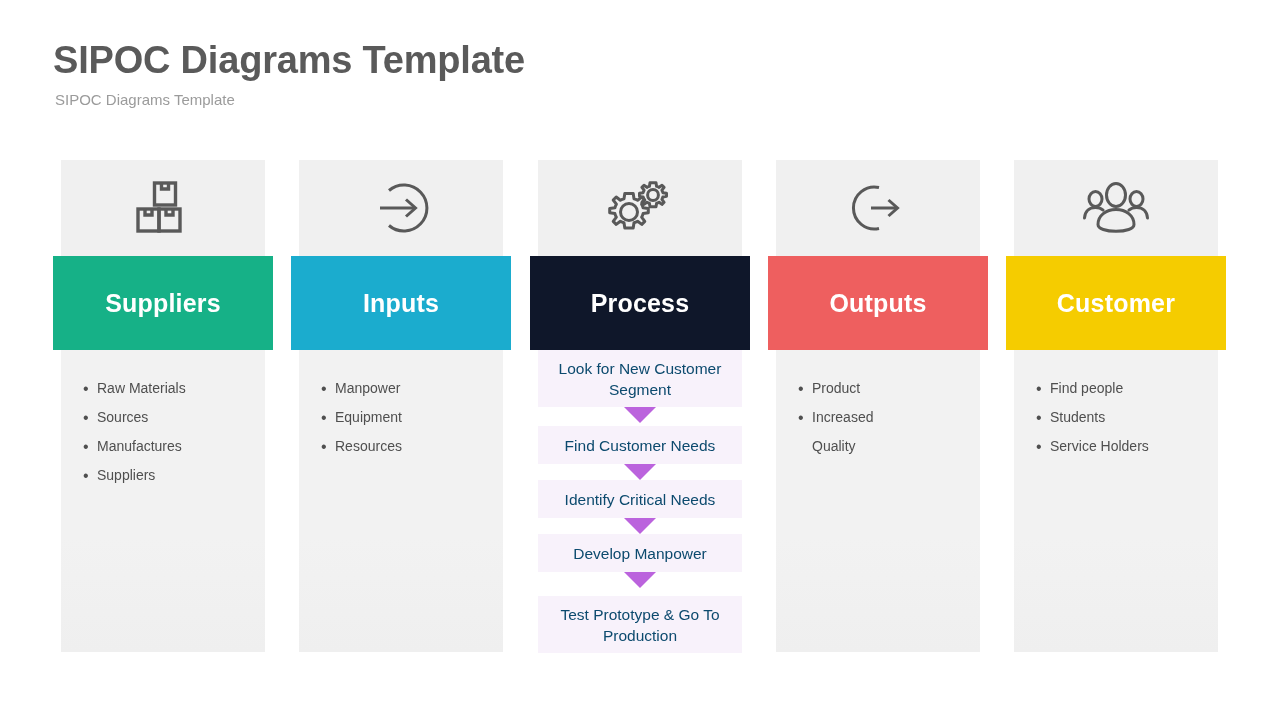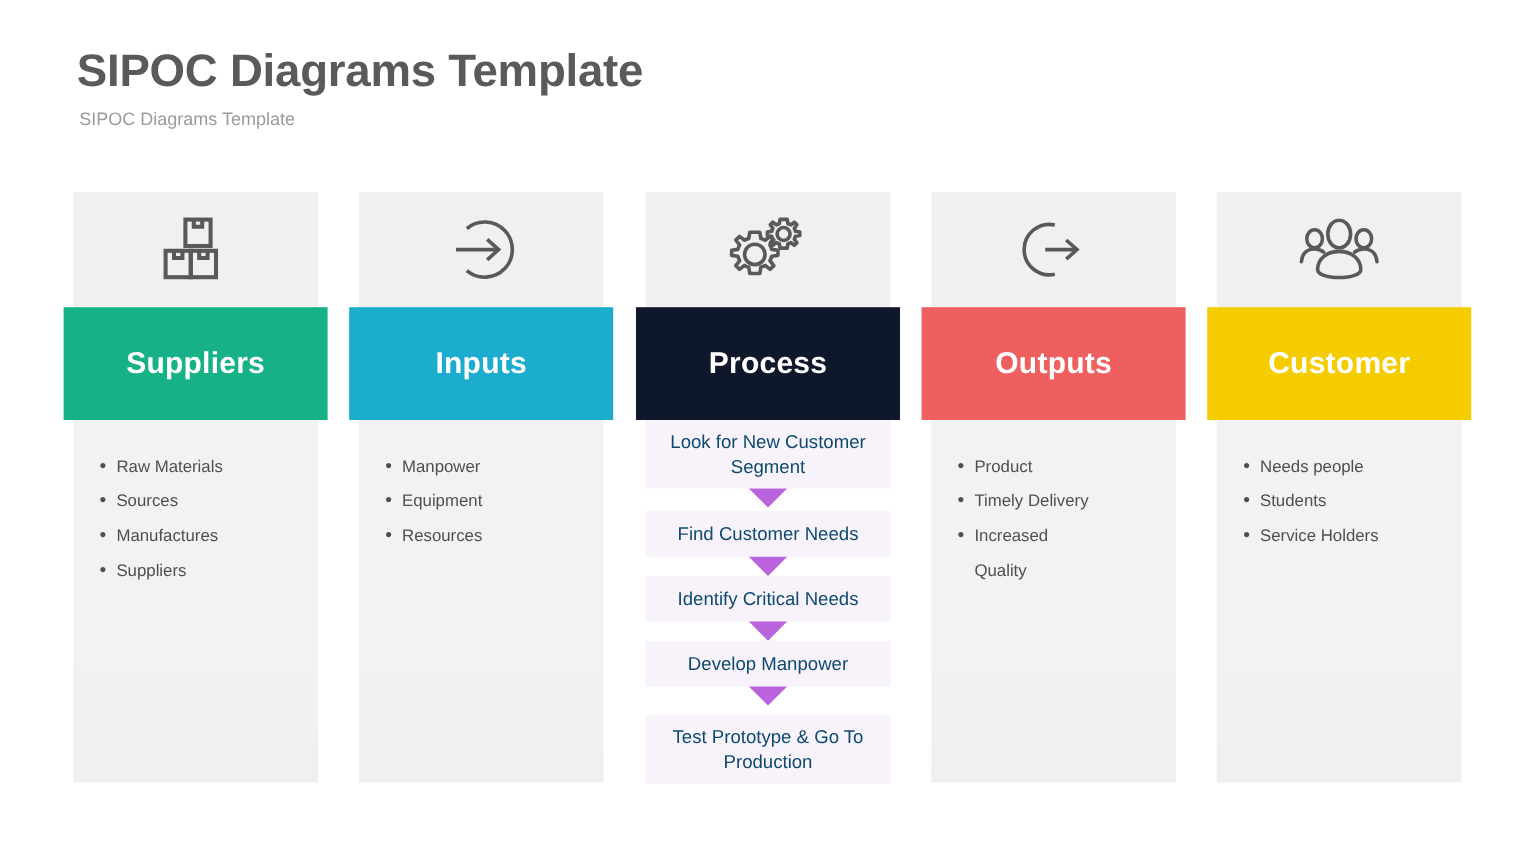--- a/index.html
+++ b/index.html
@@ -11,21 +11,21 @@
     width: 1280px;
     height: 720px;
     font-family: "Liberation Sans", sans-serif;
     overflow: hidden;
     position: relative;
   }
 
   
   .page-header {
     position: absolute;
-    left: 64px;
+    left: 53px;
     top: 38px;
     width: 1180px;
   }
   .page-title {
     font-size: 38px;
     font-weight: bold;
     color: #5a5a5a;
     letter-spacing: -0.2px;
     line-height: 44px;
     margin: 0;
@@ -250,21 +250,20 @@
           <path d="M41.5 21 L50.5 29 L41.5 37" stroke-linejoin="miter"></path>
         </svg>
       </span>
     </div>
     <div class="band" style="background:#ee5f5f">
       <span class="band-label">Outputs</span>
     </div>
     <div class="body-panel">
       <ul class="bullets">
         <li>Product</li>
-        <li>Timely Delivery</li>
         <li style="max-width:96px;">Increased Quality</li>
       </ul>
     </div>
   </div>
 
   <div class="col col-4">
     <div class="icon-panel">
       <span>
         <svg width="70" height="52" viewBox="0 0 70 52" fill="none" stroke="#595959" stroke-width="3" stroke-linejoin="round" stroke-linecap="round">
           <ellipse cx="14.5" cy="17" rx="6.5" ry="7.5"></ellipse>
@@ -274,20 +273,20 @@
           <ellipse cx="35" cy="13" rx="9.5" ry="11.5"></ellipse>
           <path d="M17 42.5 c0 -9 8 -15 18 -15 c10 0 18 6 18 15 c0 4.2 -8 6.8 -18 6.8 c-10 0 -18 -2.6 -18 -6.8 z"></path>
         </svg>
       </span>
     </div>
     <div class="band" style="background:#f5cc00">
       <span class="band-label">Customer</span>
     </div>
     <div class="body-panel">
       <ul class="bullets">
-        <li>Needs people</li>
+        <li>Find people</li>
         <li>Students</li>
         <li>Service Holders</li>
       </ul>
     </div>
   </div>
 
 </div>
 
 </body></html>

